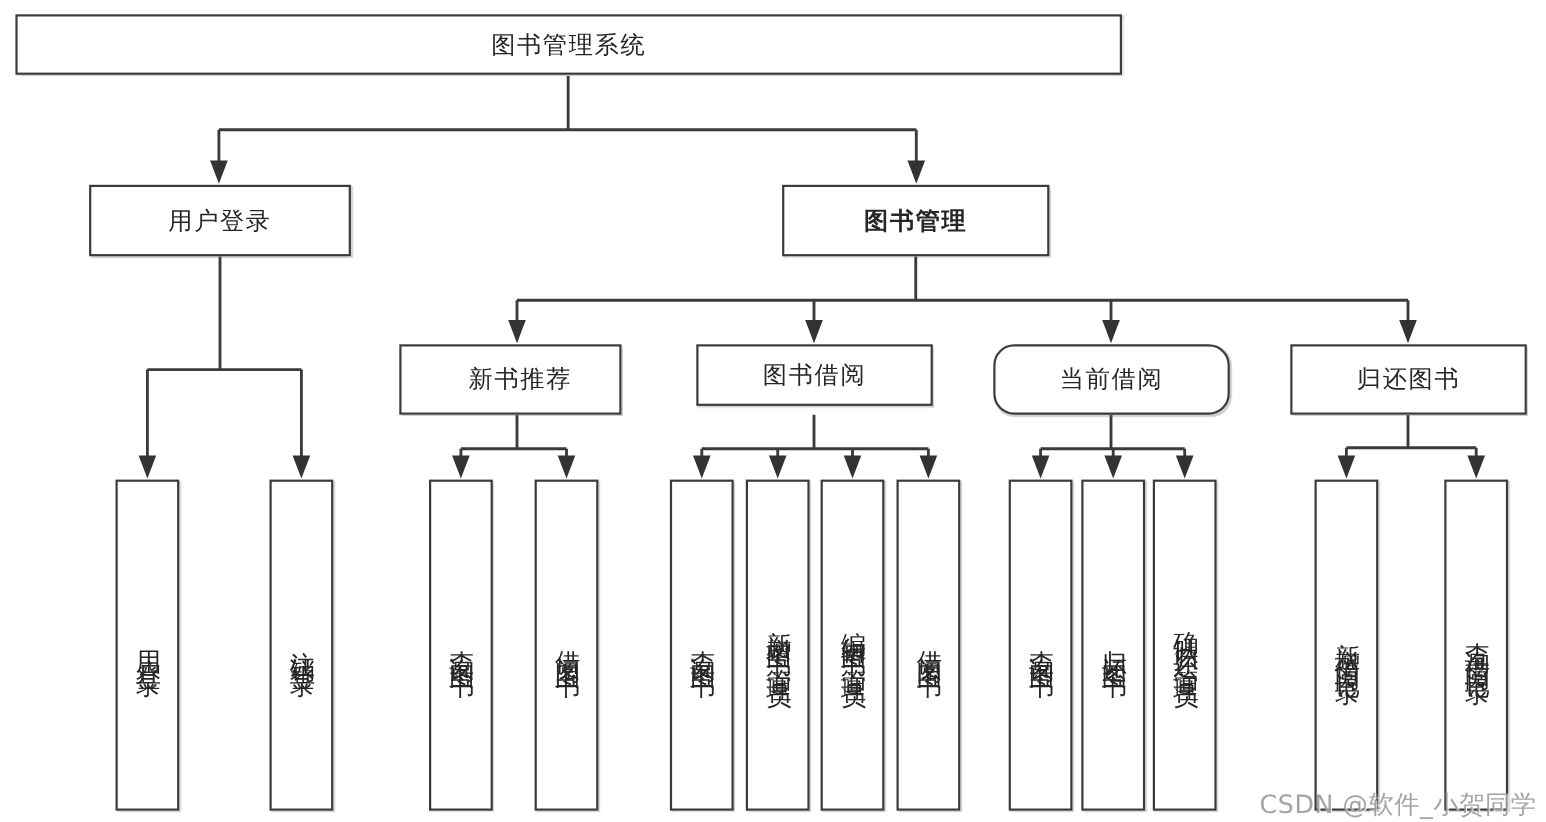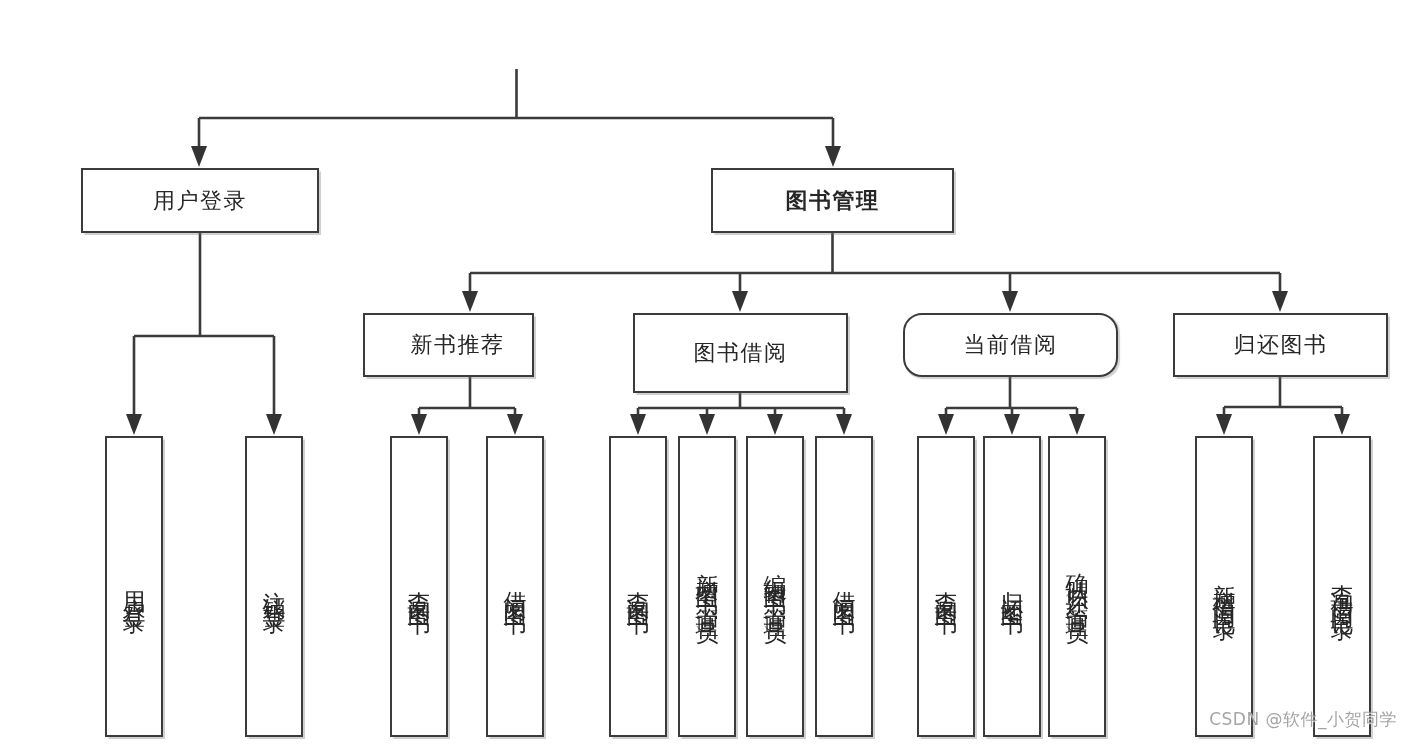--- a/index.html
+++ b/index.html
@@ -48,22 +48,22 @@
     writing-mode: vertical-rl;
     text-orientation: mixed;
     font-size: 23px;
     letter-spacing: 7px;
     color: #262626;
     line-height: 1;
   }
   .watermark {
     position: absolute;
     right: 8px;
-    bottom: 16px;
-    font-size: 17px;
+    bottom: 0;
+    font-size: 23px;
     color: rgba(148, 148, 150, 0.85);
     text-shadow: 1px 1px 1px rgba(255,255,255,0.9);
     letter-spacing: 0.5px;
     white-space: nowrap;
   }
 </style>
 </head>
 <body>
 
 <div class="stage">
@@ -111,32 +111,35 @@
       <polygon points="1069,414 1085,414 1077,435"></polygon>
     </g>
 
     <g>
       <path d="M1280 377 V407 M1224 407 H1342 M1224 407 V416 M1342 407 V416"></path>
       <polygon points="1216,414 1232,414 1224,435"></polygon>
       <polygon points="1334,414 1350,414 1342,435"></polygon>
     </g>
   </svg>
 
+  <div class="box h" style="left:14px; top:13px; width:1006px; height:55px;">
+    <span>图书管理系统</span>
+  </div>
 
   <div class="box h" style="left:81px; top:168px; width:238px; height:65px;">
     <span>用户登录</span>
   </div>
   <div class="box h" style="left:711px; top:168px; width:243px; height:65px;font-weight:bold;">
     <span>图书管理</span>
   </div>
 
-  <div class="box h" style="left:363px; top:313px; width:171px; height:64px;padding-left:18px;">
+  <div class="box h" style="left:363px; top:313px; width:202px; height:64px;padding-left:18px;">
     <span>新书推荐</span>
   </div>
-  <div class="box h" style="left:633px; top:313px; width:215px; height:80px;">
+  <div class="box h" style="left:633px; top:313px; width:215px; height:56px;">
     <span>图书借阅</span>
   </div>
   <div class="box h" style="left:903px; top:313px; width:215px; height:64px;border-radius:19px;">
     <span>当前借阅</span>
   </div>
   <div class="box h" style="left:1173px; top:313px; width:215px; height:64px;">
     <span>归还图书</span>
   </div>
 
   <div class="box v" style="left:105px; top:436px; width:58px; height:301px;">

